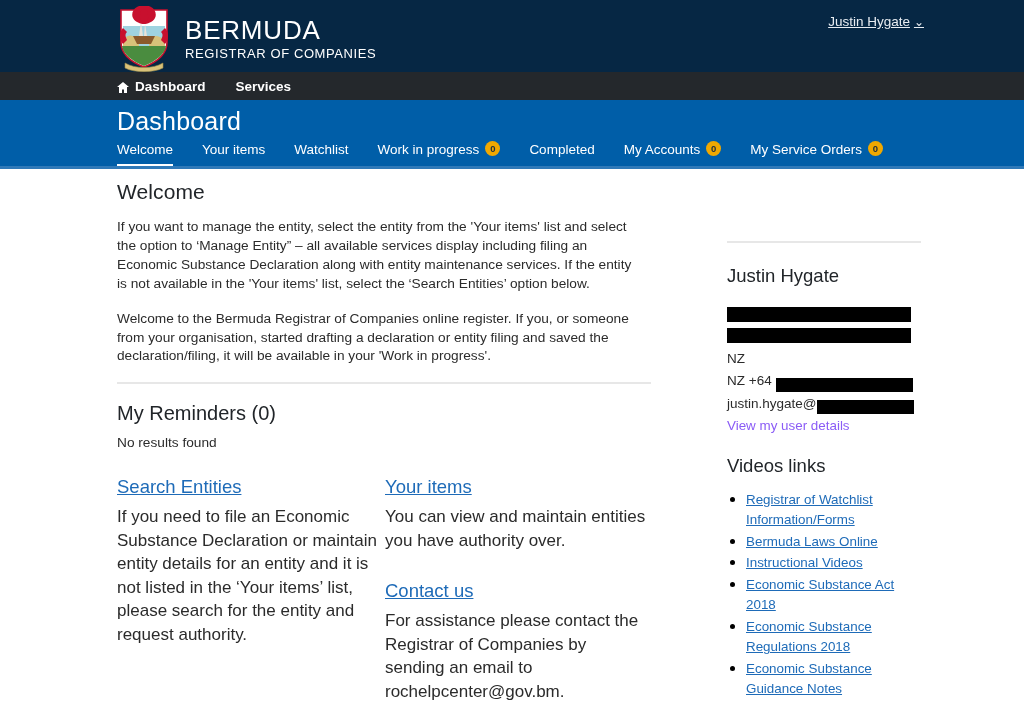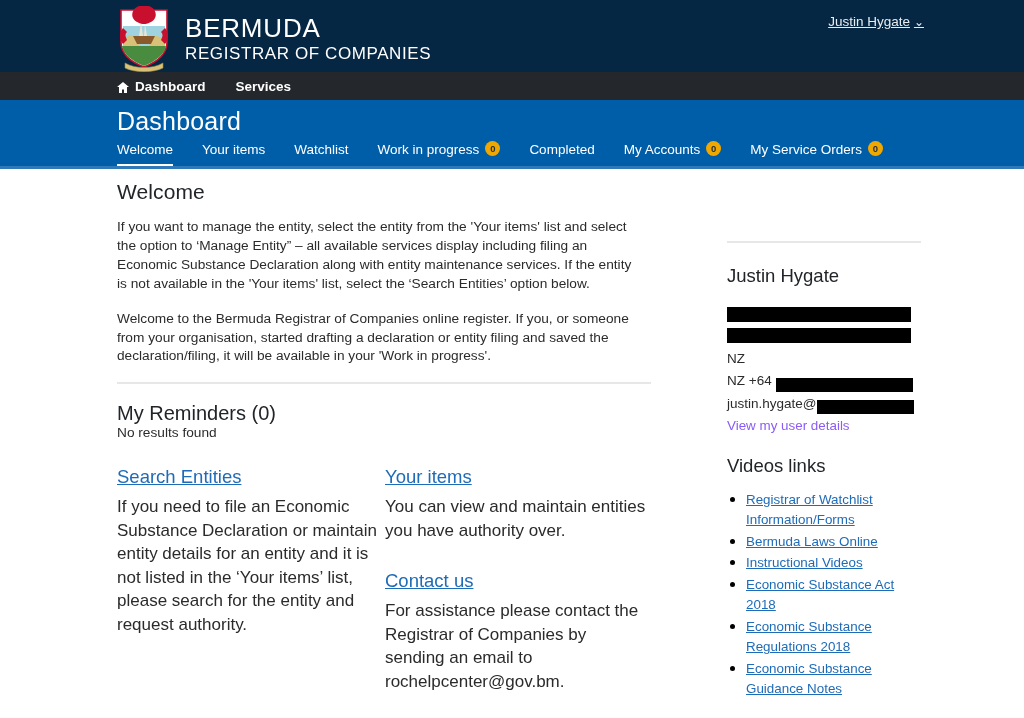--- a/index.html
+++ b/index.html
@@ -21,21 +21,21 @@
     position: absolute; left: 117px; top: 0; height: 76px;
     display: flex; align-items: center; gap: 14px;
   }
   .crest { width: 54px; height: 66px; position: relative; top: 1px; flex: 0 0 auto; }
   .brand-text { display: flex; flex-direction: column; justify-content: center; line-height: 1; }
   .brand-line1 {
     color: #ffffff; font-size: 26px; letter-spacing: 0.8px; font-weight: 400;
     padding-bottom: 4px;
   }
   .brand-line2 {
-    color: #ffffff; font-size: 17px; letter-spacing: 0.6px; font-weight: 400;
+    color: #ffffff; font-size: 13px; letter-spacing: 0.6px; font-weight: 400;
   }
   .user-menu {
     position: absolute; right: 100px; top: 14px;
     color: #e8edf2; font-size: 13.5px;
     text-decoration: underline; cursor: pointer;
     display: flex; align-items: center; gap: 4px;
   }
   .user-menu .caret { text-decoration: none; font-size: 12px; display:inline-block; }
 
   
@@ -90,21 +90,21 @@
     letter-spacing: 0.1px;
   }
   p.body {
     margin: 0 0 16px 0; font-size: 13.7px; line-height: 1.38; color: #2b2b2b;
     max-width: 527px;
   }
   .divider {
     width: 534px; height: 2px; background: #e7e7e7; margin: 6px 0 18px 0;
   }
   h3.sec2 {
-    margin: 0 0 0 0; font-size: 20px; font-weight: 400; color: #212529;
+    margin: 0 0 10px 0; font-size: 20px; font-weight: 400; color: #212529;
   }
   .noresults { font-size: 13.7px; color: #2b2b2b; margin: 0 0 26px 0; }
 
   .cols { display: flex; gap: 4px; }
   .col-a { width: 264px; }
   .col-b { width: 264px; }
   a.biglink {
     display: inline-block; font-size: 18.5px; color: #1e6bb8;
     text-decoration: underline; margin: 0 0 7px 0; cursor: pointer;
   }

